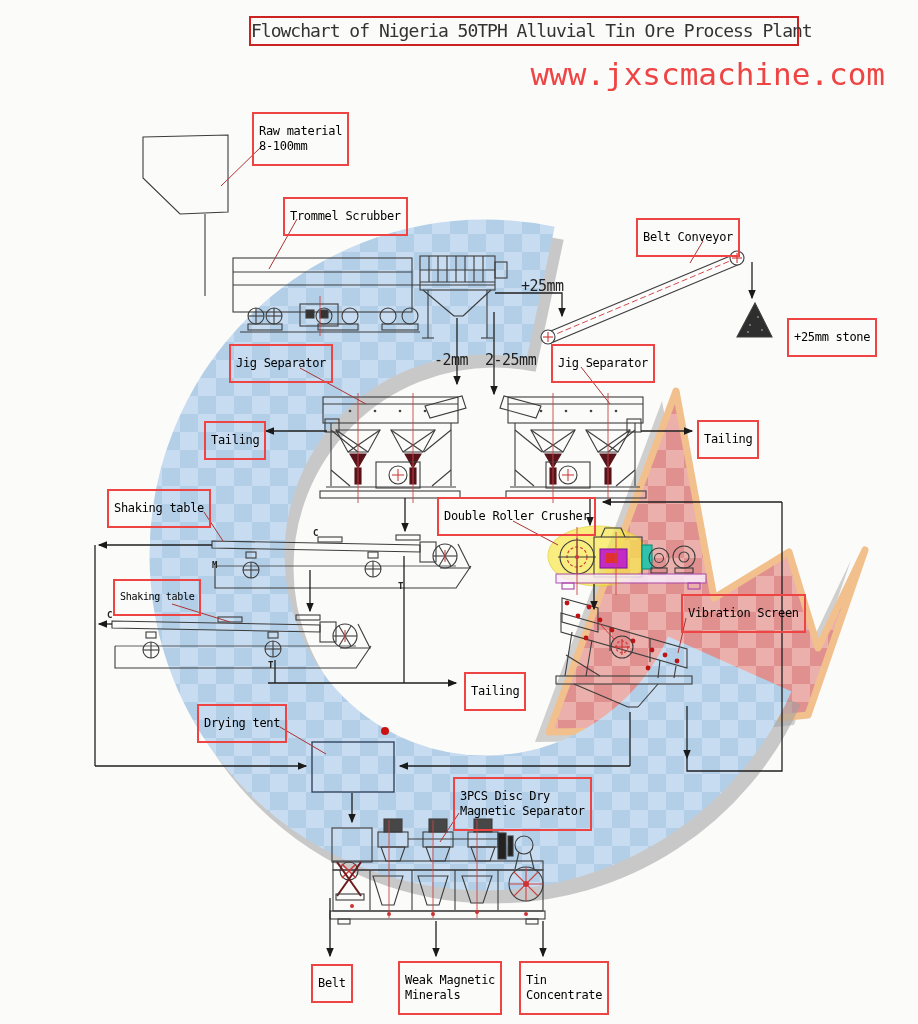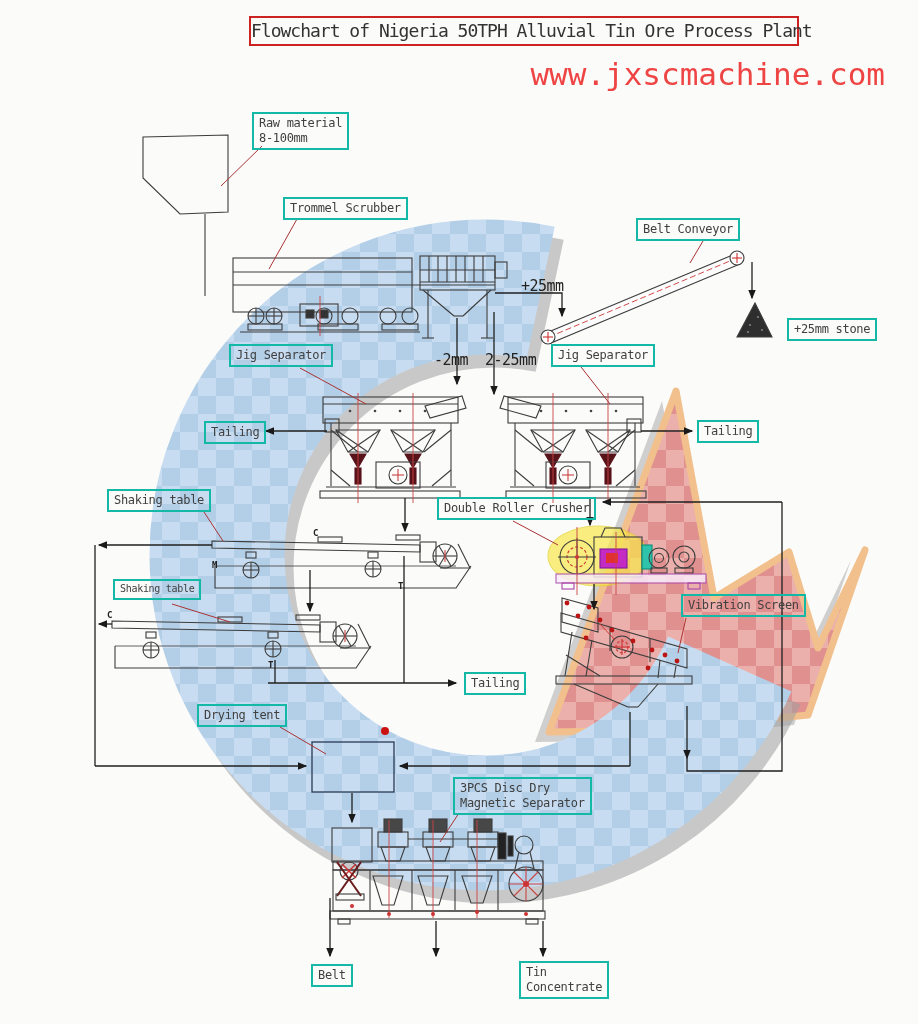--- a/index.html
+++ b/index.html
@@ -1,21 +1,21 @@
 <!DOCTYPE html>
 <html><head>
 <meta charset="utf-8">
 <style>
   html,body{margin:0;padding:0;background:#fbfbfa;}
   #stage{position:relative;width:918px;height:1024px;overflow:hidden;
          font-family:"DejaVu Sans Mono","Liberation Mono",monospace;background:#fbfbfa;}
   #art{position:absolute;left:0;top:0;}
-  .lbl{position:absolute;border:2px solid #14b8a6;color:#404040;
+  .lbl{position:absolute;border:2px solid #ef4444;color:#000000;
        font-size:12px;line-height:1.25;letter-spacing:-0.3px;
-       padding:2px 5px;white-space:nowrap;background:transparent;z-index:5;}
+       padding:10px 5px;white-space:nowrap;background:transparent;z-index:5;}
   .lbl span{display:block;}
   .title-box{position:absolute;left:233px;top:16px;width:546px;height:26px;
        border:2px solid #cc2222;color:#333;font-size:18px;letter-spacing:-1px;
        text-align:center;line-height:26px;white-space:nowrap;z-index:5;margin-left:16px;}
   .website{position:absolute;left:505px;top:56px;width:380px;text-align:right;
        font-size:31px;color:#ef4444;letter-spacing:0px;z-index:5;white-space:nowrap;}
   .tiny{position:absolute;font-size:15px;color:#222;z-index:5;letter-spacing:-0.5px;white-space:nowrap;}
   .stream{position:absolute;font-size:9px;font-weight:bold;color:#222;z-index:5;}
 </style>
 </head>
@@ -364,20 +364,24 @@
 <div class="lbl" style="left:437px;top:497px;font-size:12px">Double Roller Crusher</div>
 <div class="lbl" style="left:113px;top:579px;font-size:10px">Shaking table</div>
 <div class="lbl" style="left:681px;top:594px">Vibration Screen</div>
 <div class="lbl" style="left:464px;top:672px">Tailing</div>
 <div class="lbl" style="left:197px;top:704px">Drying tent</div>
 <div class="lbl" style="left:453px;top:777px">
   <span>3PCS Disc Dry</span>
   <span>Magnetic Separator</span>
 </div>
 <div class="lbl" style="left:311px;top:964px">Belt</div>
+<div class="lbl" style="left:398px;top:961px">
+  <span>Weak Magnetic</span>
+  <span>Minerals</span>
+</div>
 <div class="lbl" style="left:519px;top:961px">
   <span>Tin</span>
   <span>Concentrate</span>
 </div>
 
 <div class="tiny" style="left:521px;top:277px">+25mm</div>
 <div class="tiny" style="left:434px;top:351px">-2mm</div>
 <div class="tiny" style="left:485px;top:351px">2-25mm</div>
 
 <div class="stream" style="left:313px;top:528px">C</div>

